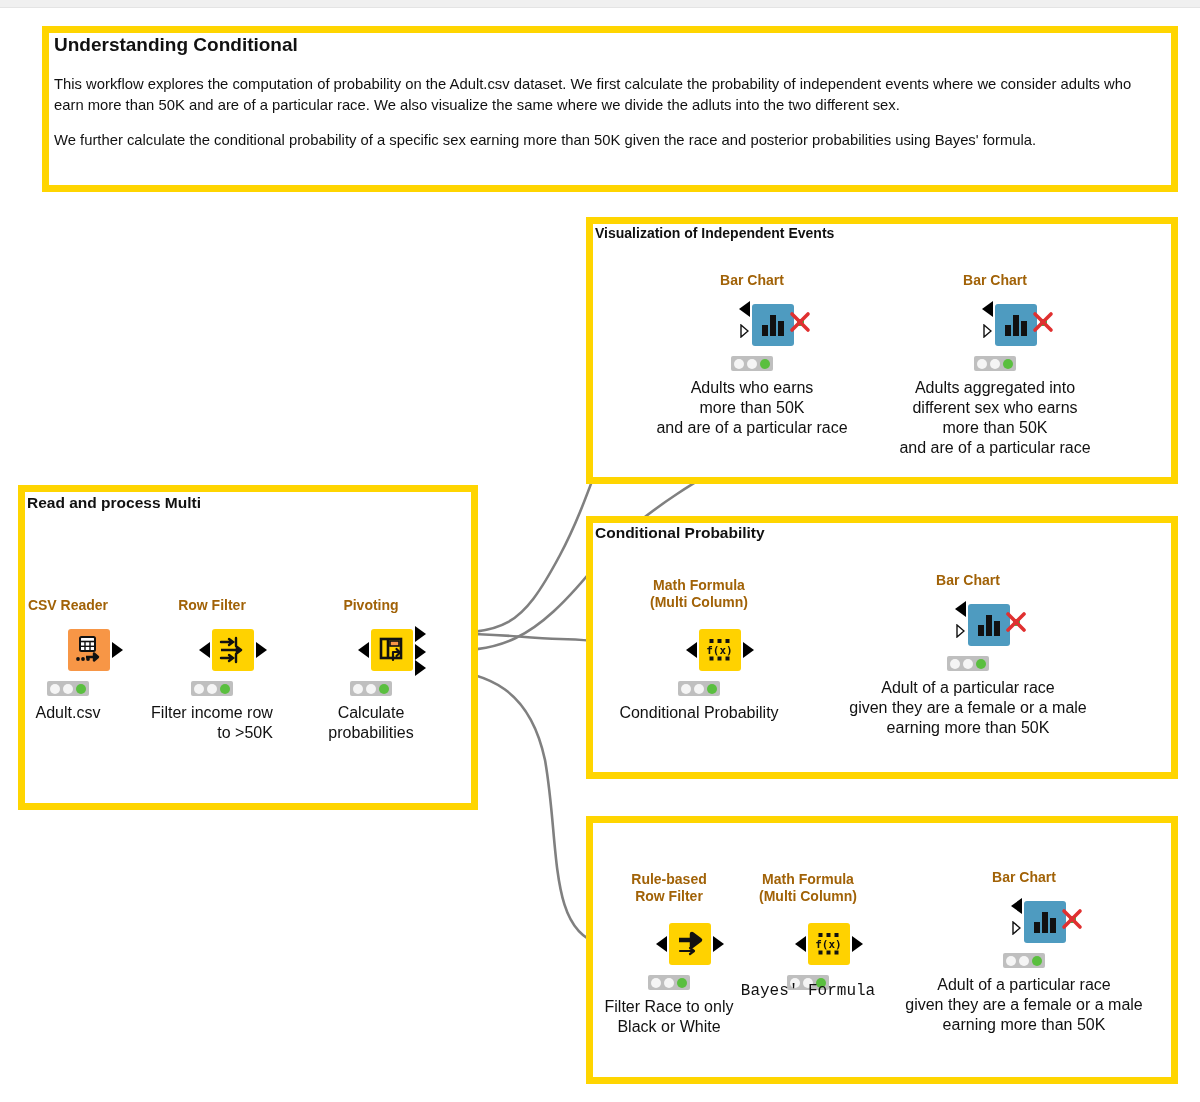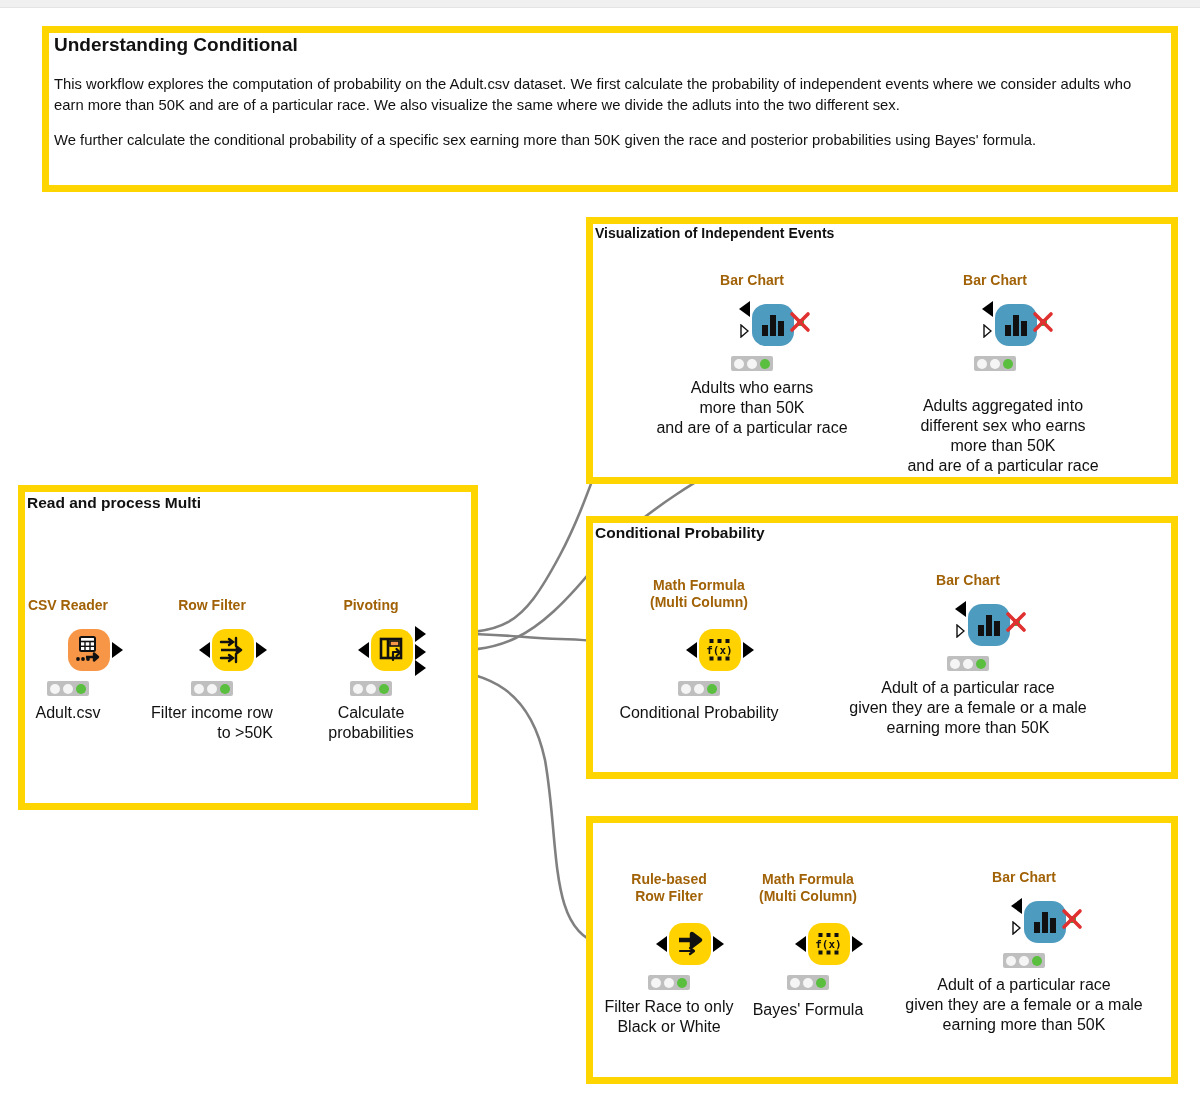--- a/index.html
+++ b/index.html
@@ -72,21 +72,21 @@
     font-size: 14px;
     color: #a16207;
     white-space: nowrap;
     line-height: 17px;
   }
   .node-body {
     position: absolute;
     left: 0; top: 0;
     width: 42px;
     height: 42px;
-    border-radius: 14px;
+    border-radius: 3px;
     display: flex;
     align-items: center;
     justify-content: center;
   }
   .node-body.yellow { background: #FFD200; }
   .node-body.orange { background: #F79646; }
   .node-body.blue   { background: #4E9BC0; }
 
   .port {
     position: absolute;
@@ -305,21 +305,21 @@
     </svg>
     <svg class="redx" style="left:37px; top:7px;" viewBox="0 0 22 22">
       <rect x="8" y="8" width="7" height="7" fill="#3DB54A"></rect>
       <path d="M3 3 L19 19 M19 3 L3 19" stroke="#E03030" stroke-width="3.6" stroke-linecap="round"></path>
     </svg>
     <div class="status" style="top:52px;">
       <span class="bulb"></span>
       <span class="bulb"></span>
       <span class="bulb green"></span>
     </div>
-    <div class="node-caption" style="top:92px;margin-left:8px;">
+    <div class="node-caption" style="top:74px;">
       <div>Adults aggregated into</div>
       <div>different sex who earns</div>
       <div>more than 50K</div>
       <div>and are of a particular race</div>
     </div>
   </div>
 
   <div class="node" style="left:699px; top:629px;">
     <div class="node-title" style="top:-52px;">
       <div>Math Formula</div>
@@ -417,21 +417,21 @@
         <text x="14.5" y="19" font-family="DejaVu Sans Mono, monospace" font-size="11" font-weight="bold" fill="#111" text-anchor="middle">f(x)</text>
       </svg>
     </div>
     <div class="port in" style="left:-13px; top:13px;"></div>
     <div class="port out" style="left:44px; top:13px;"></div>
     <div class="status" style="top:52px;">
       <span class="bulb"></span>
       <span class="bulb"></span>
       <span class="bulb green"></span>
     </div>
-    <div class="node-caption" style="top:77px;">
+    <div class="node-caption" style="top:58px;font-family:Liberation Mono, monospace;">
       <div>Bayes' Formula</div>
     </div>
   </div>
 
   <div class="node" style="left:1024px; top:901px;">
     <div class="node-title" style="top:-32px;">Bar Chart</div>
     <div class="node-body blue">
       <svg width="28" height="28" viewBox="0 0 28 28">
         <rect x="3" y="14" width="6" height="11" fill="#111"></rect>
         <rect x="11" y="4" width="6" height="21" fill="#111"></rect>

